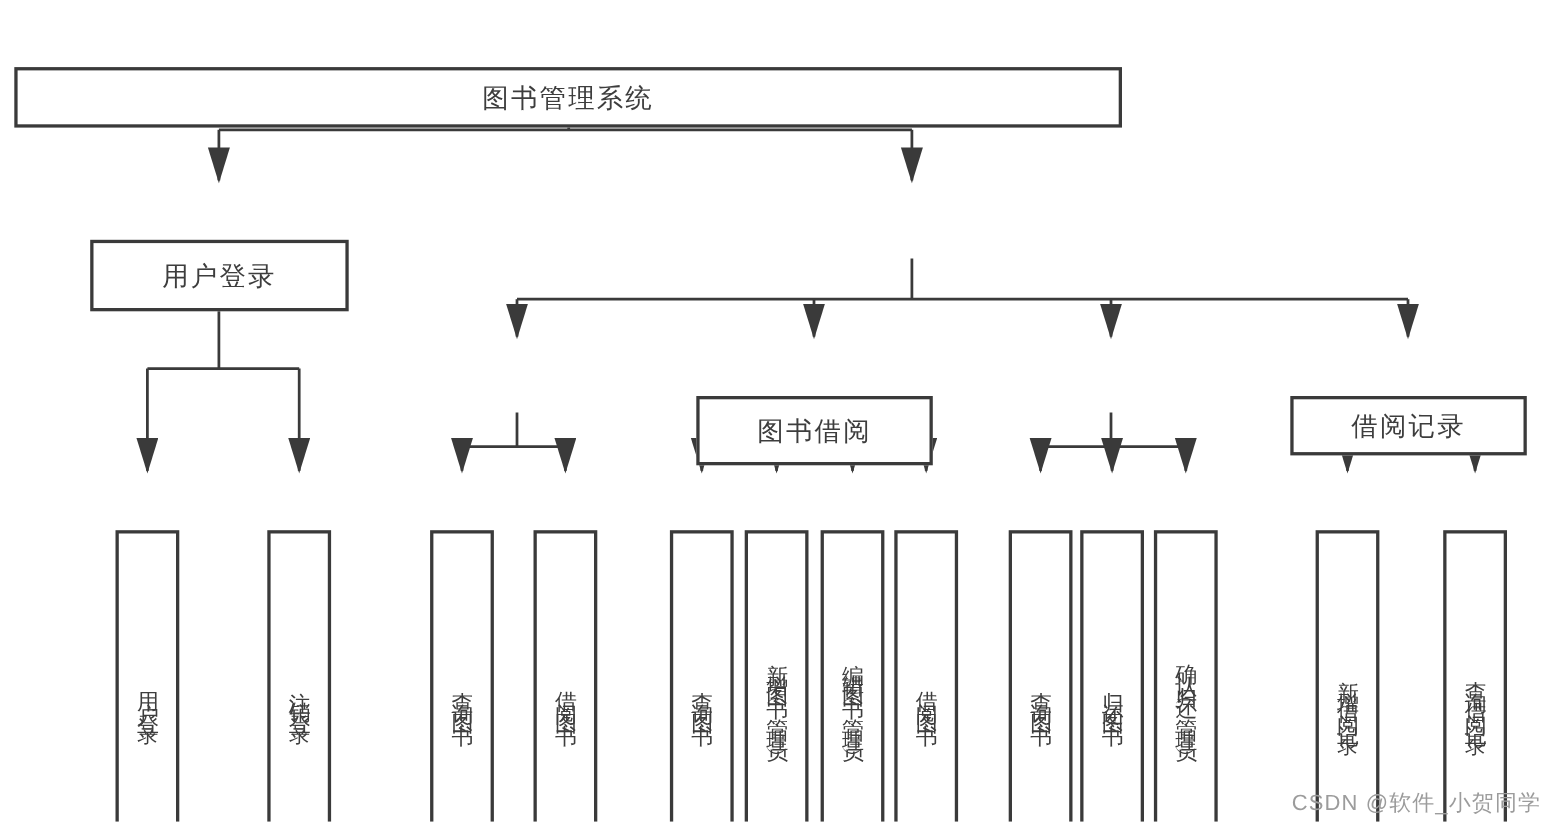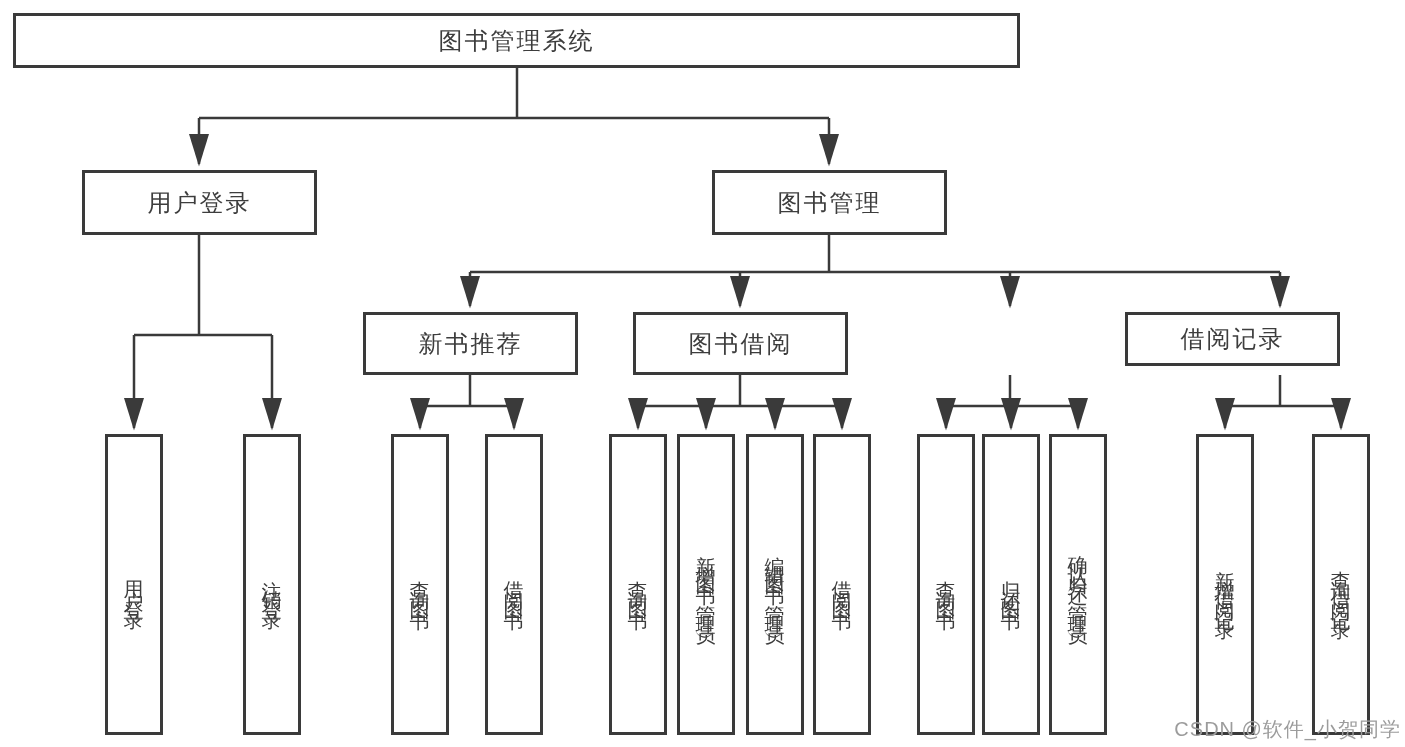--- a/index.html
+++ b/index.html
@@ -20,20 +20,21 @@
   .node {
     position: absolute;
     box-sizing: border-box;
     border: 3px solid #3a3a3a;
     background: #ffffff;
     color: #3d3d3d;
     display: flex;
     align-items: center;
     justify-content: center;
     text-align: center;
+    margin-top: 48px;
   }
   .node.h {
     font-size: 24px;
     letter-spacing: 2px;
   }
   .node.vert {
     font-size: 20px;
     writing-mode: vertical-rl;
     text-orientation: mixed;
     letter-spacing: 10px;
@@ -100,25 +101,23 @@
       <line x1="1280" y1="375" x2="1280" y2="406"></line>
       <line x1="1225" y1="406" x2="1341" y2="406"></line>
       <line x1="1225" y1="406" x2="1225" y2="428" marker-end="url(#arw)"></line>
       <line x1="1341" y1="406" x2="1341" y2="428" marker-end="url(#arw)"></line>
     </g>
   </svg>
 
   <div class="node h" style="left:13px; top:13px; width:1007px; height:55px;">图书管理系统</div>
 
   <div class="node h" style="left:82px; top:170px; width:235px; height:65px;">用户登录</div>
-  <div class="node h" style="left:712px; top:170px; width:235px; height:65px;">图书管理</div>
 
-  <div class="node h" style="left:363px; top:312px; width:215px; height:63px;">新书推荐</div>
   <div class="node h" style="left:633px; top:312px; width:215px; height:63px;text-align:right;">图书借阅</div>
-  <div class="node h" style="left:1125px; top:312px; width:215px; height:54px;">借阅记录</div>
+  <div class="node h" style="left:1173px; top:312px; width:215px; height:54px;">借阅记录</div>
 
   <div class="node vert" style="left:105px; top:434px; width:58px; height:301px;">用户登录</div>
   <div class="node vert" style="left:243px; top:434px; width:58px; height:301px;">注销登录</div>
 
   <div class="node vert" style="left:391px; top:434px; width:58px; height:301px;">查询图书</div>
   <div class="node vert" style="left:485px; top:434px; width:58px; height:301px;">借阅图书</div>
 
   <div class="node vert" style="left:609px; top:434px; width:58px; height:301px;">查询图书</div>
   <div class="node vert" style="left:677px; top:434px; width:58px; height:301px;">新增图书（管理员）</div>
   <div class="node vert" style="left:746px; top:434px; width:58px; height:301px;">编辑图书（管理员）</div>

